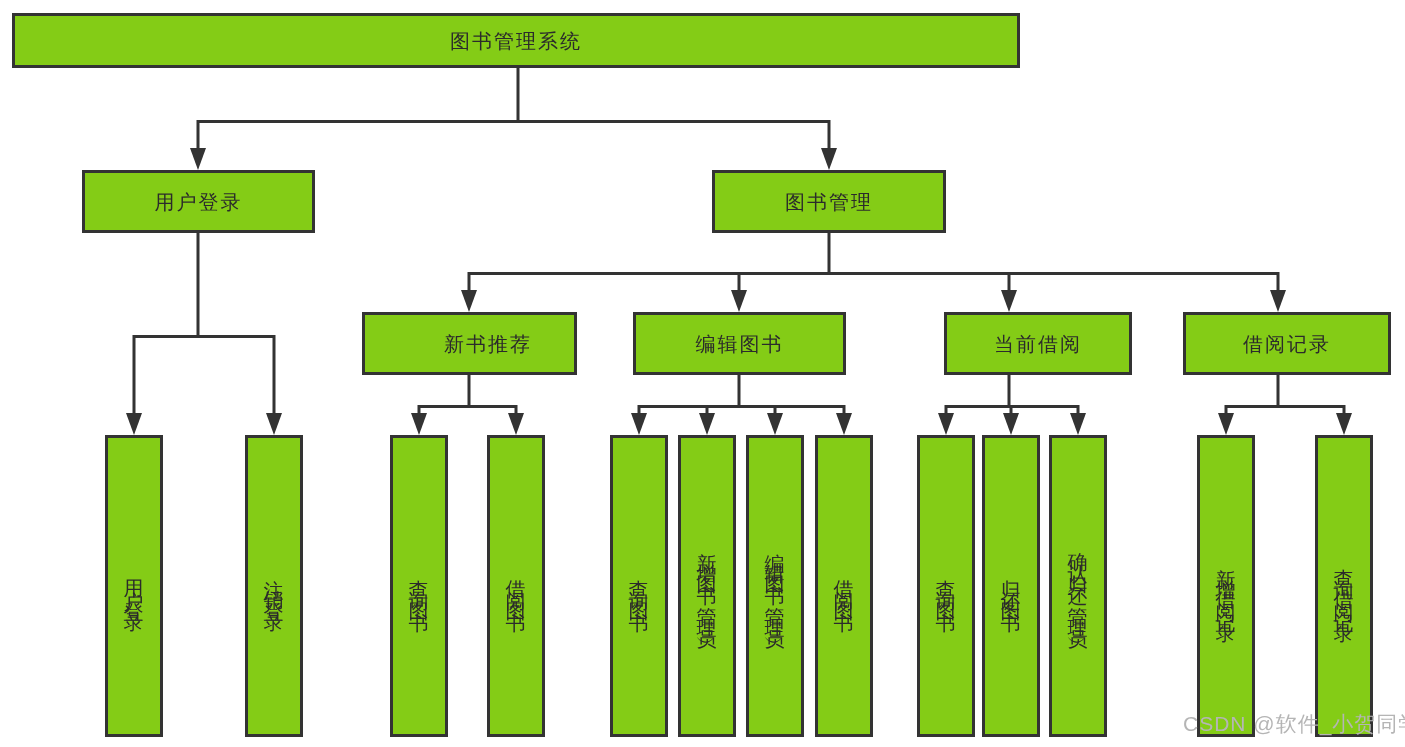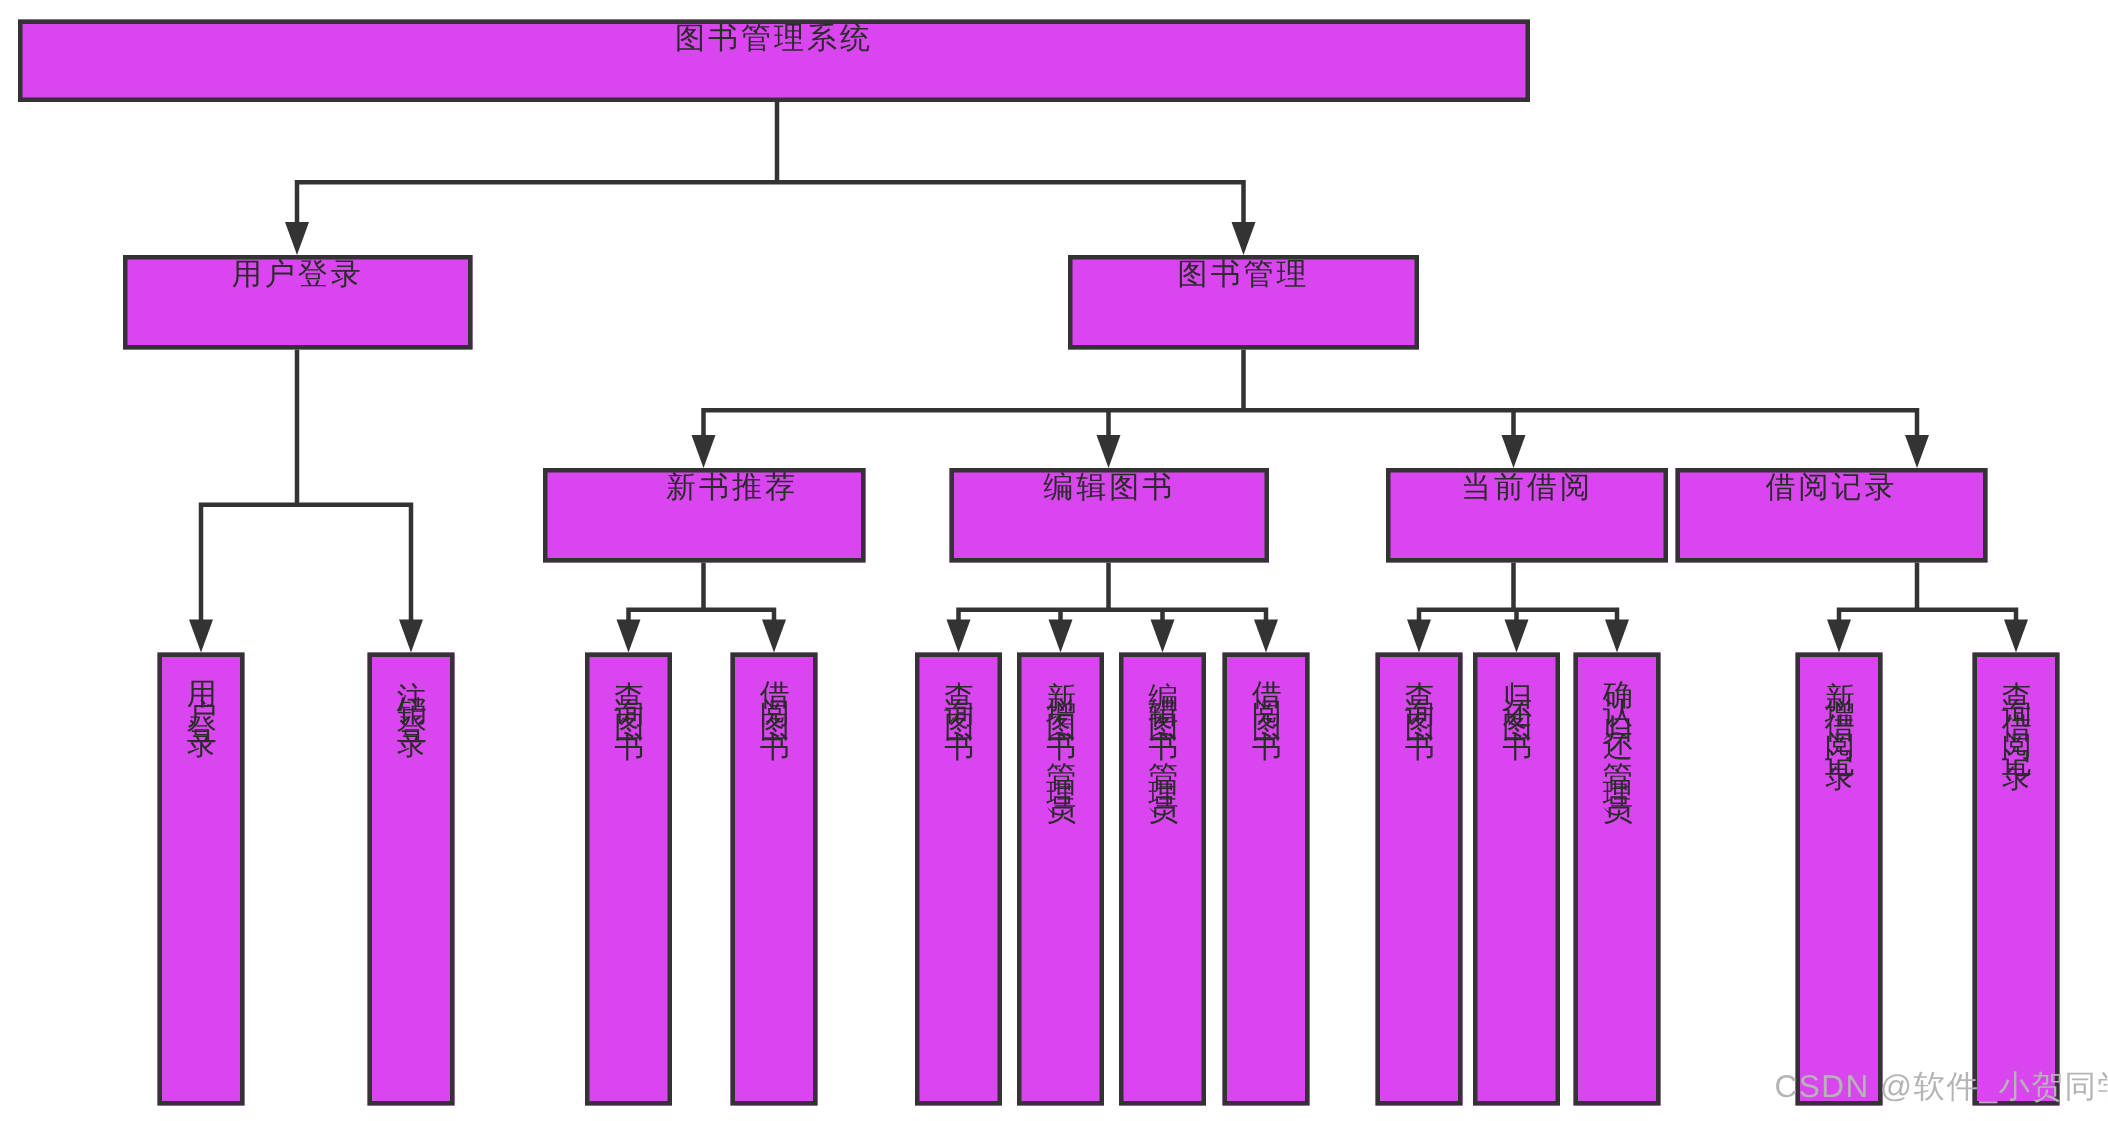--- a/index.html
+++ b/index.html
@@ -18,22 +18,22 @@
     overflow:hidden;
   }
   .connectors{
     position:absolute;left:0;top:0;width:1405px;height:747px;
     pointer-events:none;
   }
   .node{
     position:absolute;
     box-sizing:border-box;
     border:3px solid var(--border);
-    background:#d946ef;
-    display:flex;justify-content:center;
+    background:#84cc16;
+    display:flex;align-items:center;justify-content:center;
     color:var(--text);
     z-index:2;
   }
   .node .hlabel{
     font-size:20px;
     letter-spacing:2px;
     line-height:1;
     white-space:nowrap;
   }
   .root-node{left:12px;top:13px;width:1008px;height:55px;}
@@ -108,24 +108,24 @@
   <div class="node branch-node" style="left:712px;width:234px;">
     <span class="hlabel">图书管理</span>
   </div>
 
   <div class="node sub-node" style="left:362px;width:215px;padding-left:37px;">
     <span class="hlabel">新书推荐</span>
   </div>
   <div class="node sub-node" style="left:633px;width:213px;">
     <span class="hlabel">编辑图书</span>
   </div>
-  <div class="node sub-node" style="left:924px;width:188px;">
+  <div class="node sub-node" style="left:944px;width:188px;">
     <span class="hlabel">当前借阅</span>
   </div>
-  <div class="node sub-node" style="left:1117px;width:208px;">
+  <div class="node sub-node" style="left:1183px;width:208px;">
     <span class="hlabel">借阅记录</span>
   </div>
 
   <div class="node leaf" style="left:105px;">
     <span class="vtext">用户登录</span>
   </div>
   <div class="node leaf" style="left:245px;">
     <span class="vtext">注销登录</span>
   </div>
 

